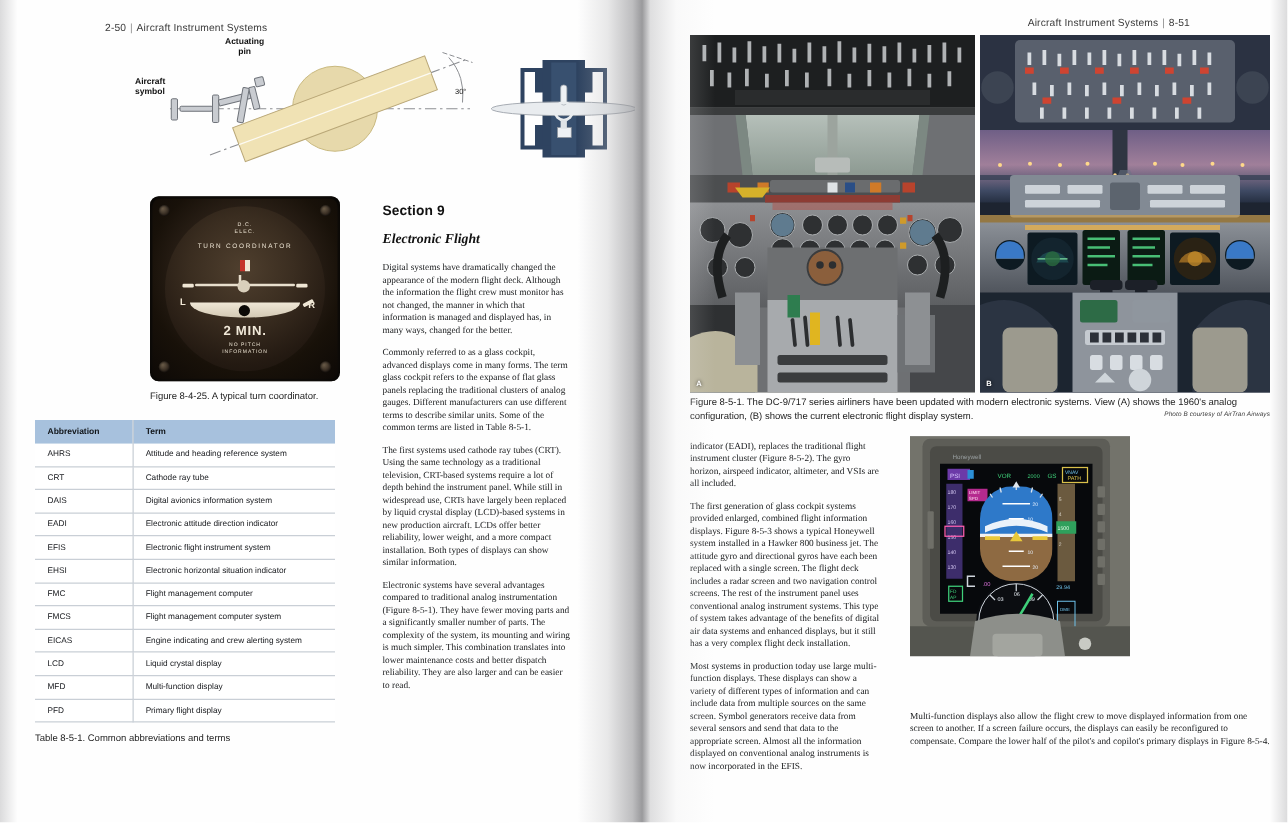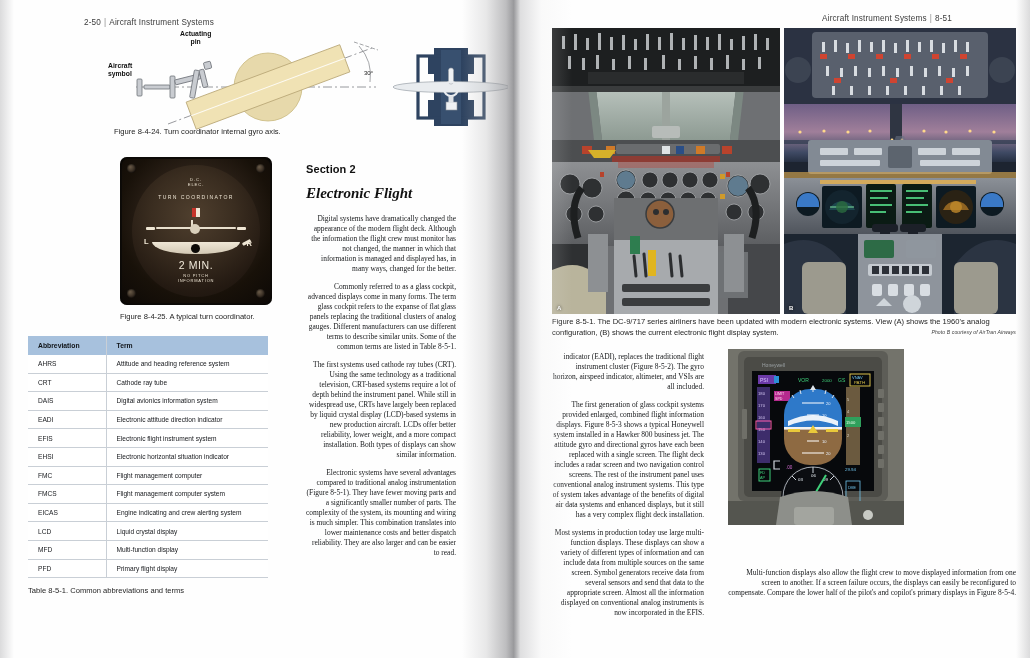--- a/index.html
+++ b/index.html
@@ -109,21 +109,21 @@
     background: radial-gradient(circle at 48% 38%, #4f3f2e 0%, #3a2d20 40%, #241a12 72%, #150f0a 100%);
     overflow:hidden;
   }
   .tc-txt {
     position:absolute; width:100%; text-align:center;
     color:#e9e0cf; font-size:4.6px; letter-spacing:1.1px;
     font-family:"Liberation Sans", sans-serif;
   }
   .tc-dcelec  { top:12px; font-size:4.2px; line-height:1.25; letter-spacing:.9px;}
   .tc-name    { top:29px; font-size:5.1px; letter-spacing:1.4px; }
-  .tc-2min    { top:94px; font-size:10.5px; letter-spacing:.6px; font-weight:normal; color:#f0e8d8;}
+  .tc-2min    { top:94px; font-size:10.5px; letter-spacing:.6px; font-weight:bold; color:#f0e8d8;}
   .tc-nopitch { top:108px; font-size:4.0px; line-height:1.3; letter-spacing:.8px;}
   .tc-flag {
     position:absolute; left:60px; top:43px; width:8px; height:9px;
     background: linear-gradient(to right, #c5342a 0%, #c5342a 55%, #efe6d4 55%, #efe6d4 100%);
   }
   .tc-plane {
     position:absolute; left:24px; top:62px; width:80px; height:2.4px;
     background:#e8dfcd; border-radius:1px;
   }
   .tc-plane-tail {
@@ -187,28 +187,28 @@
     color: #111315;
   }
   .sec-num {
     font-size: 11px; font-weight: bold; letter-spacing: .1px;
     margin: 0 0 10px 0; color:#111;
     font-family:"Liberation Sans", sans-serif;
   }
   .sec-title {
     font-family: "Liberation Serif", serif;
     font-style: italic; font-weight: bold;
-    font-size: 15px; line-height: 1.18;
+    font-size: 11px; line-height: 1.18;
     margin: 0 0 11px 0; color:#111;
   }
   .bodytext {
     font-family: "Liberation Serif", serif;
     font-size: 7.45px;
     line-height: 1.345;
-    text-align: right;
+    text-align: left;
     margin: 0 0 8px 0;
     color:#16181a;
   }
 
   
   #photoA {
     position:absolute; left:552px; top:28px; width:228px; height:286px;
     overflow:hidden; background:#6d6f6c;
   }
   #photoB {
@@ -292,21 +292,20 @@
     </svg>
     <div style="position:absolute; left:0px; top:34px; font-size:6.8px; font-weight:bold; line-height:1.22; color:#101010;">
       <div>Aircraft</div>
       <div>symbol</div>
     </div>
     <div style="position:absolute; left:72px; top:2px; font-size:6.8px; font-weight:bold; line-height:1.22; color:#101010; text-align:center;">
       <div>Actuating</div>
       <div>pin</div>
     </div>
   </div>
-  <div class="caption" id="cap-8424">Figure 8-4-24. Turn coordinator internal gyro axis.</div>
 
   <div id="fig-tc">
     <div class="tc-case"></div>
     <div class="tc-screw" style="left:7px;  top:7px;"></div>
     <div class="tc-screw" style="right:7px; top:7px;"></div>
     <div class="tc-screw" style="left:7px;  bottom:7px;"></div>
     <div class="tc-screw" style="right:7px; bottom:7px;"></div>
     <div class="tc-face">
       <div class="tc-txt tc-dcelec">
         <div>D.C.</div>
@@ -387,21 +386,21 @@
         </tr>
         <tr>
           <td>PFD</td>
           <td>Primary flight display</td>
         </tr>
       </tbody>
   </table>
   <div class="caption" id="cap-table">Table 8-5-1. Common abbreviations and terms</div>
 
   <div id="col-left-body">
-    <div class="sec-num">Section 2</div>
+    <div class="sec-num">Section 9</div>
     <div class="sec-title">
       <span>Electronic Flight</span><br>
     </div>
     <p class="bodytext">Digital systems have dramatically changed the appearance of the modern flight deck. Although the information the flight crew must monitor has not changed, the manner in which that information is managed and displayed has, in many ways, changed for the better.</p>
     <p class="bodytext">Commonly referred to as a glass cockpit, advanced displays come in many forms. The term glass cockpit refers to the expanse of flat glass panels replacing the traditional clusters of analog gauges. Different manufacturers can use different terms to describe similar units. Some of the common terms are listed in Table 8-5-1.</p>
     <p class="bodytext">The first systems used cathode ray tubes (CRT). Using the same technology as a traditional television, CRT-based systems require a lot of depth behind the instrument panel. While still in widespread use, CRTs have largely been replaced by liquid crystal display (LCD)-based systems in new production aircraft. LCDs offer better reliability, lower weight, and a more compact installation. Both types of displays can show similar information.</p>
     <p class="bodytext">Electronic systems have several advantages compared to traditional analog instrumentation (Figure 8-5-1). They have fewer moving parts and a significantly smaller number of parts. The complexity of the system, its mounting and wiring is much simpler. This combination translates into lower maintenance costs and better dispatch reliability. They are also larger and can be easier to read.</p>
   </div>
 
   <div class="runhead" id="runhead-right">

